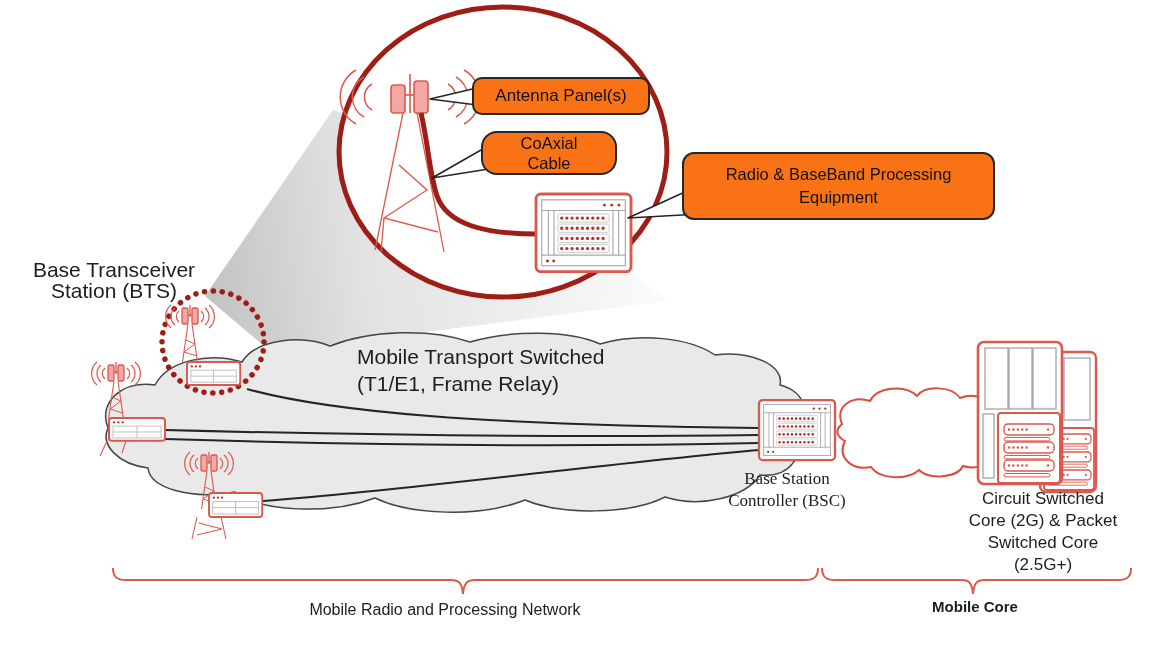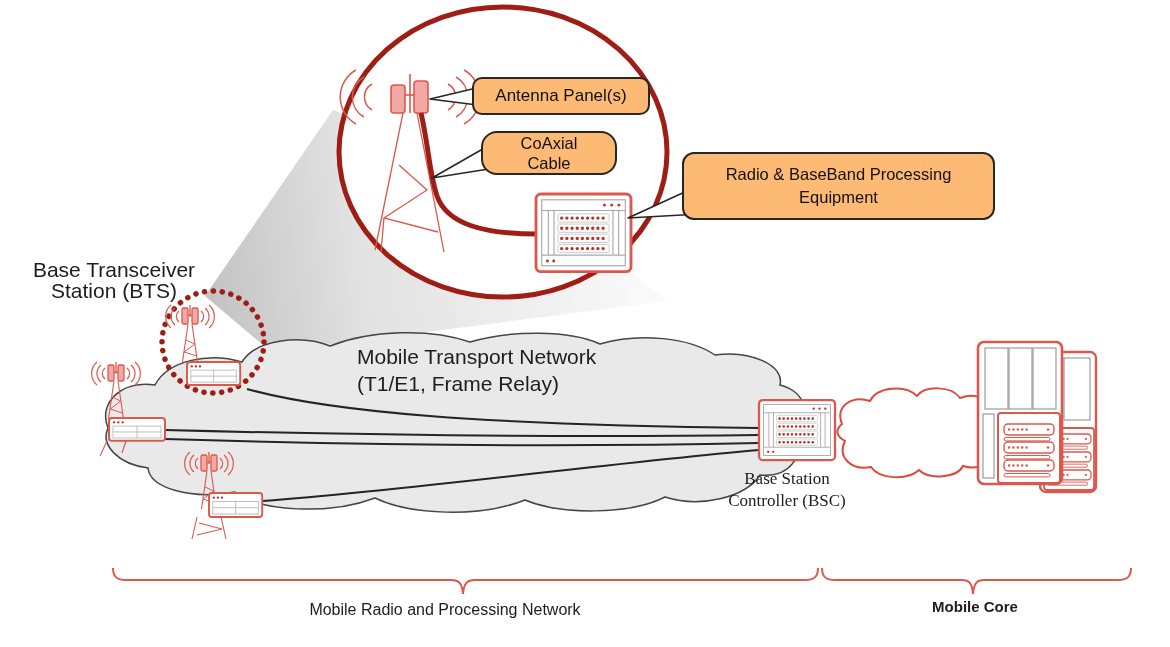--- a/index.html
+++ b/index.html
@@ -1,21 +1,21 @@
 <!DOCTYPE html>
 <html><head>
 <meta charset="utf-8">
 <style>
   html,body{margin:0;padding:0;background:#fff;}
   #stage{position:relative;width:1170px;height:647px;background:#fff;overflow:hidden;
          font-family:"Liberation Sans",sans-serif;color:#1d1d1d;}
   #diagram-svg{position:absolute;left:0;top:0;}
   .lbl{position:absolute;white-space:pre-line;color:#1d1d1d;}
   .center{text-align:center;}
-  .callout{position:absolute;background:#fdba74;border:2px solid #262626;
+  .callout{position:absolute;background:#f97316;border:2px solid #262626;
            display:flex;align-items:center;justify-content:center;
            text-align:center;white-space:pre-line;color:#111;}
   .bts-label{left:28px;top:259px;width:172px;font-size:21px;line-height:21px;}
   .cloud-label{left:357px;top:343px;width:320px;font-size:21px;line-height:27px;}
   .bsc-label{left:687px;top:468px;width:200px;font-size:17px;line-height:21.5px;font-family:Liberation Serif, serif;}
   .core-label{left:943px;top:488px;width:200px;font-size:17px;line-height:22px;}
   .brace-left-label{left:270px;top:601px;width:350px;font-size:16px;}
   .brace-right-label{left:900px;top:598px;width:150px;font-size:15px;font-weight:bold;}
   .antenna-callout{left:472px;top:77px;width:174px;height:34px;border-radius:10px;font-size:17px;}
   .coax-callout{left:481px;top:131px;width:132px;height:40px;border-radius:16px;font-size:16.5px;line-height:20px;}
@@ -193,24 +193,28 @@
 
   <g fill="#fff" stroke="#262626" stroke-width="1.6" stroke-linejoin="round">
     <polygon points="485,86 430,99 485,106"></polygon>
     <polygon points="495,142 432,178 495,168"></polygon>
     <polygon points="700,185 628,218 700,214"></polygon>
   </g>
 </svg>
 
 <div class="lbl bts-label center">Base Transceiver
 Station (BTS)</div>
-<div class="lbl cloud-label">Mobile Transport Network
+<div class="lbl cloud-label">Mobile Transport Switched
 (T1/E1, Frame Relay)</div>
 <div class="lbl bsc-label center">Base Station
 Controller (BSC)</div>
+<div class="lbl core-label center">Circuit Switched
+Core (2G) &amp; Packet
+Switched Core
+(2.5G+)</div>
 <div class="lbl brace-left-label center">Mobile Radio and Processing Network</div>
 <div class="lbl brace-right-label center">Mobile Core</div>
 
 <div class="callout antenna-callout">Antenna Panel(s)</div>
 <div class="callout coax-callout">CoAxial
 Cable</div>
 <div class="callout radio-callout">Radio  &amp; BaseBand Processing
 Equipment</div>
 
 </div>

